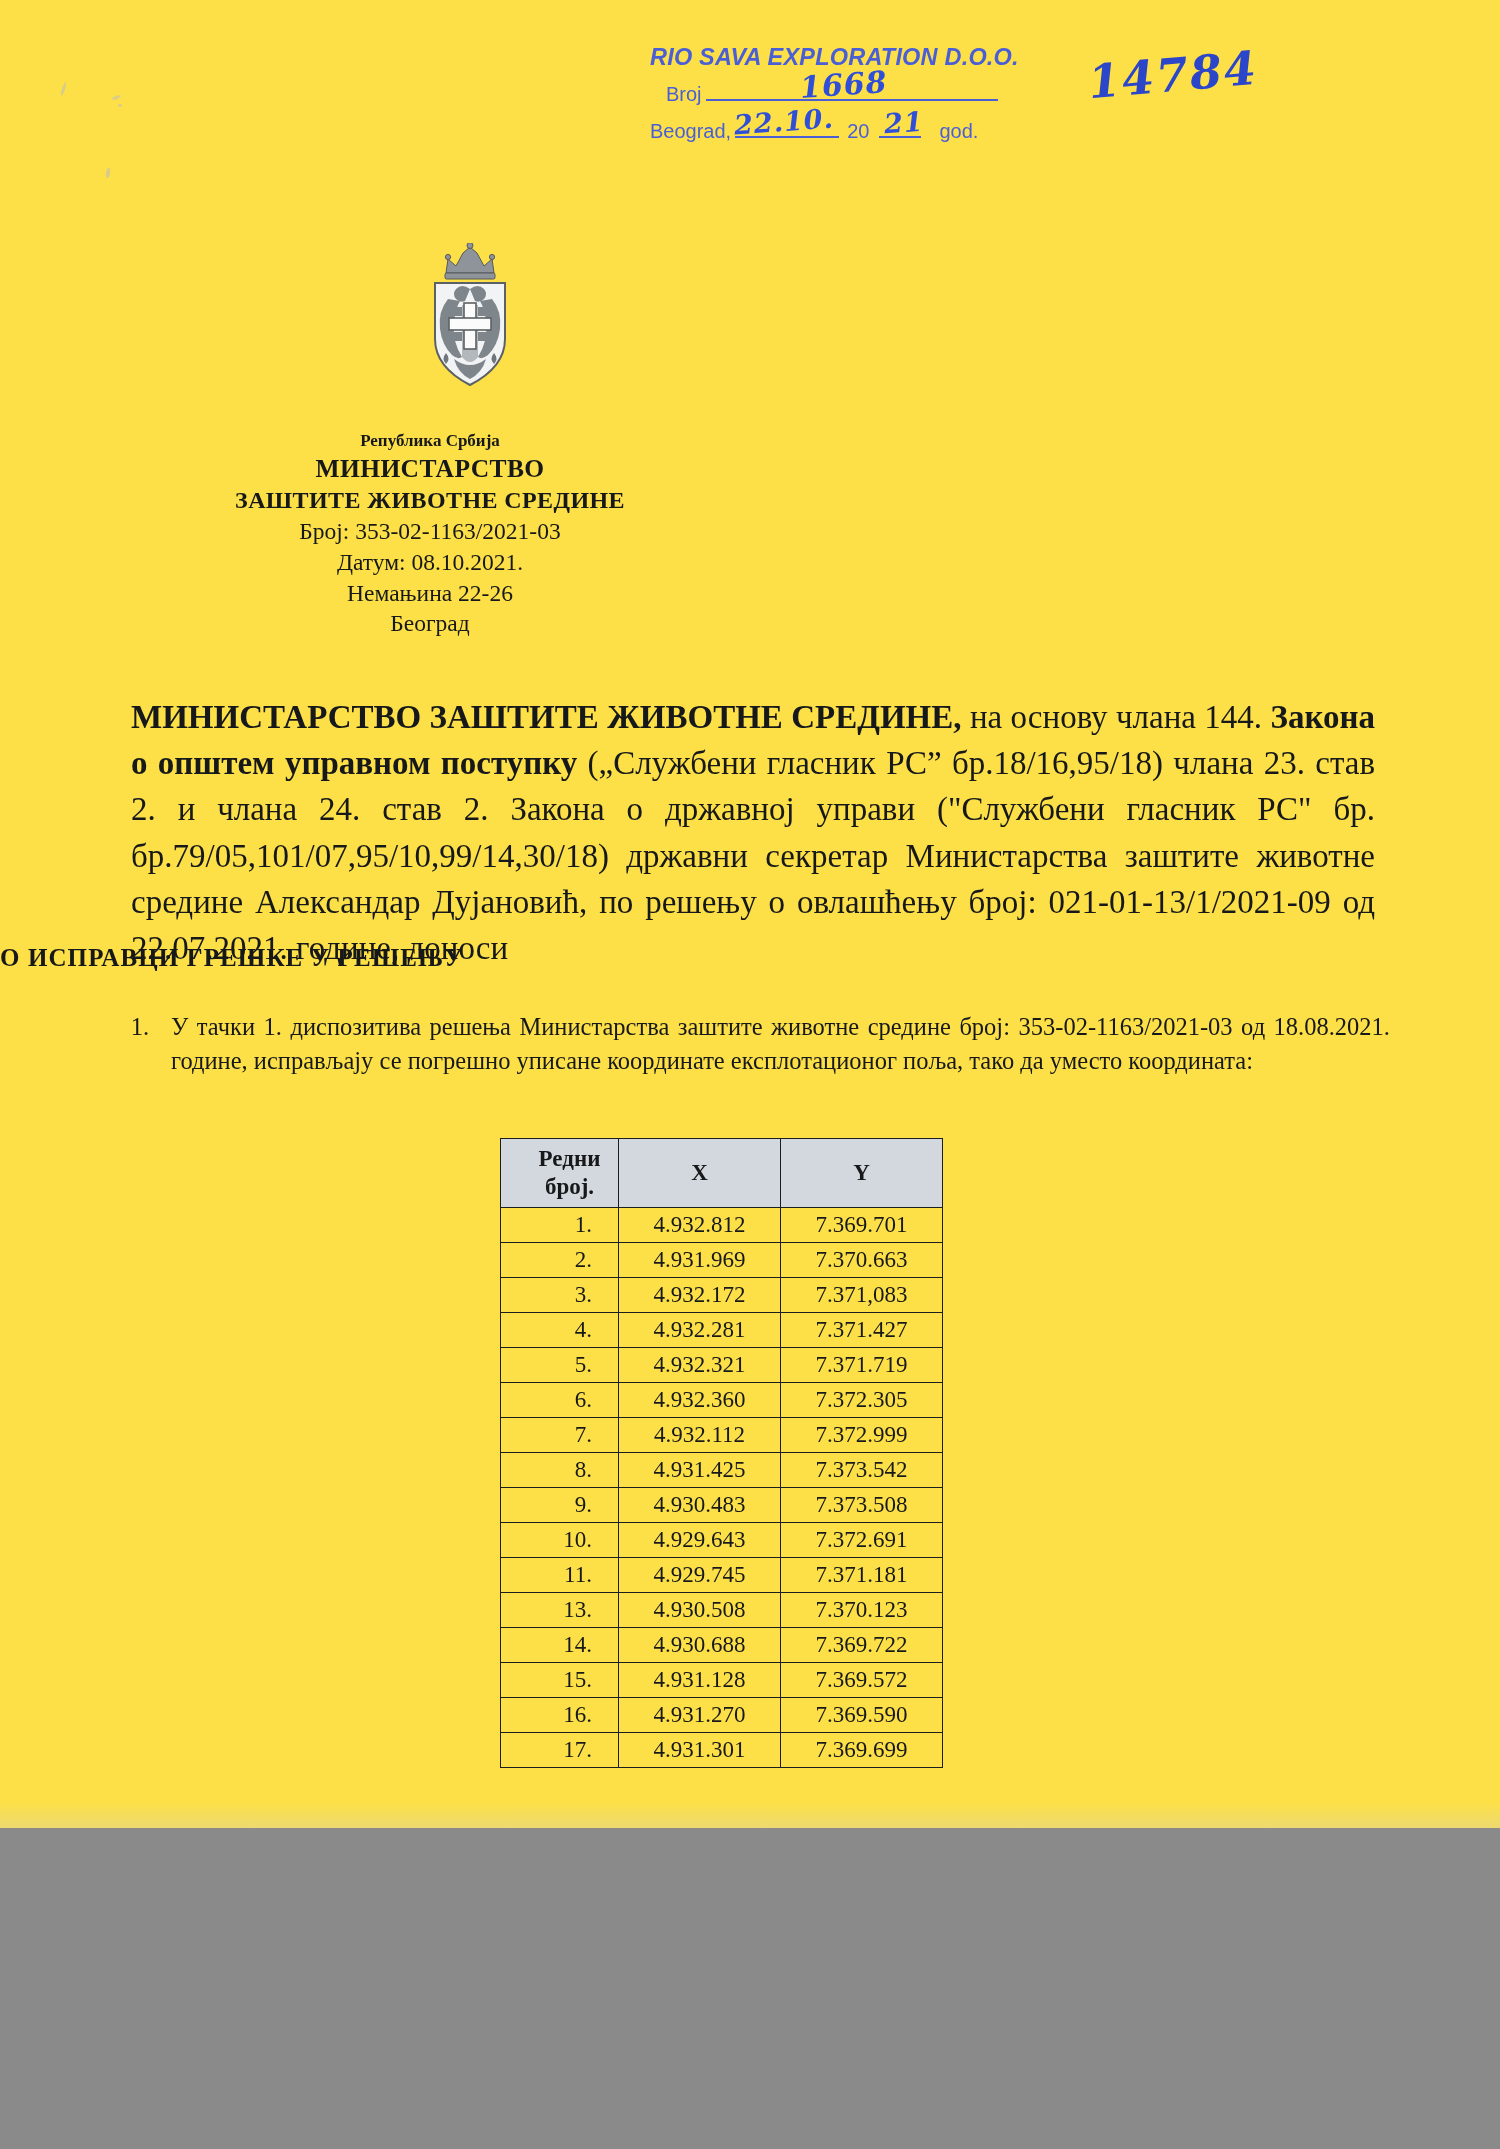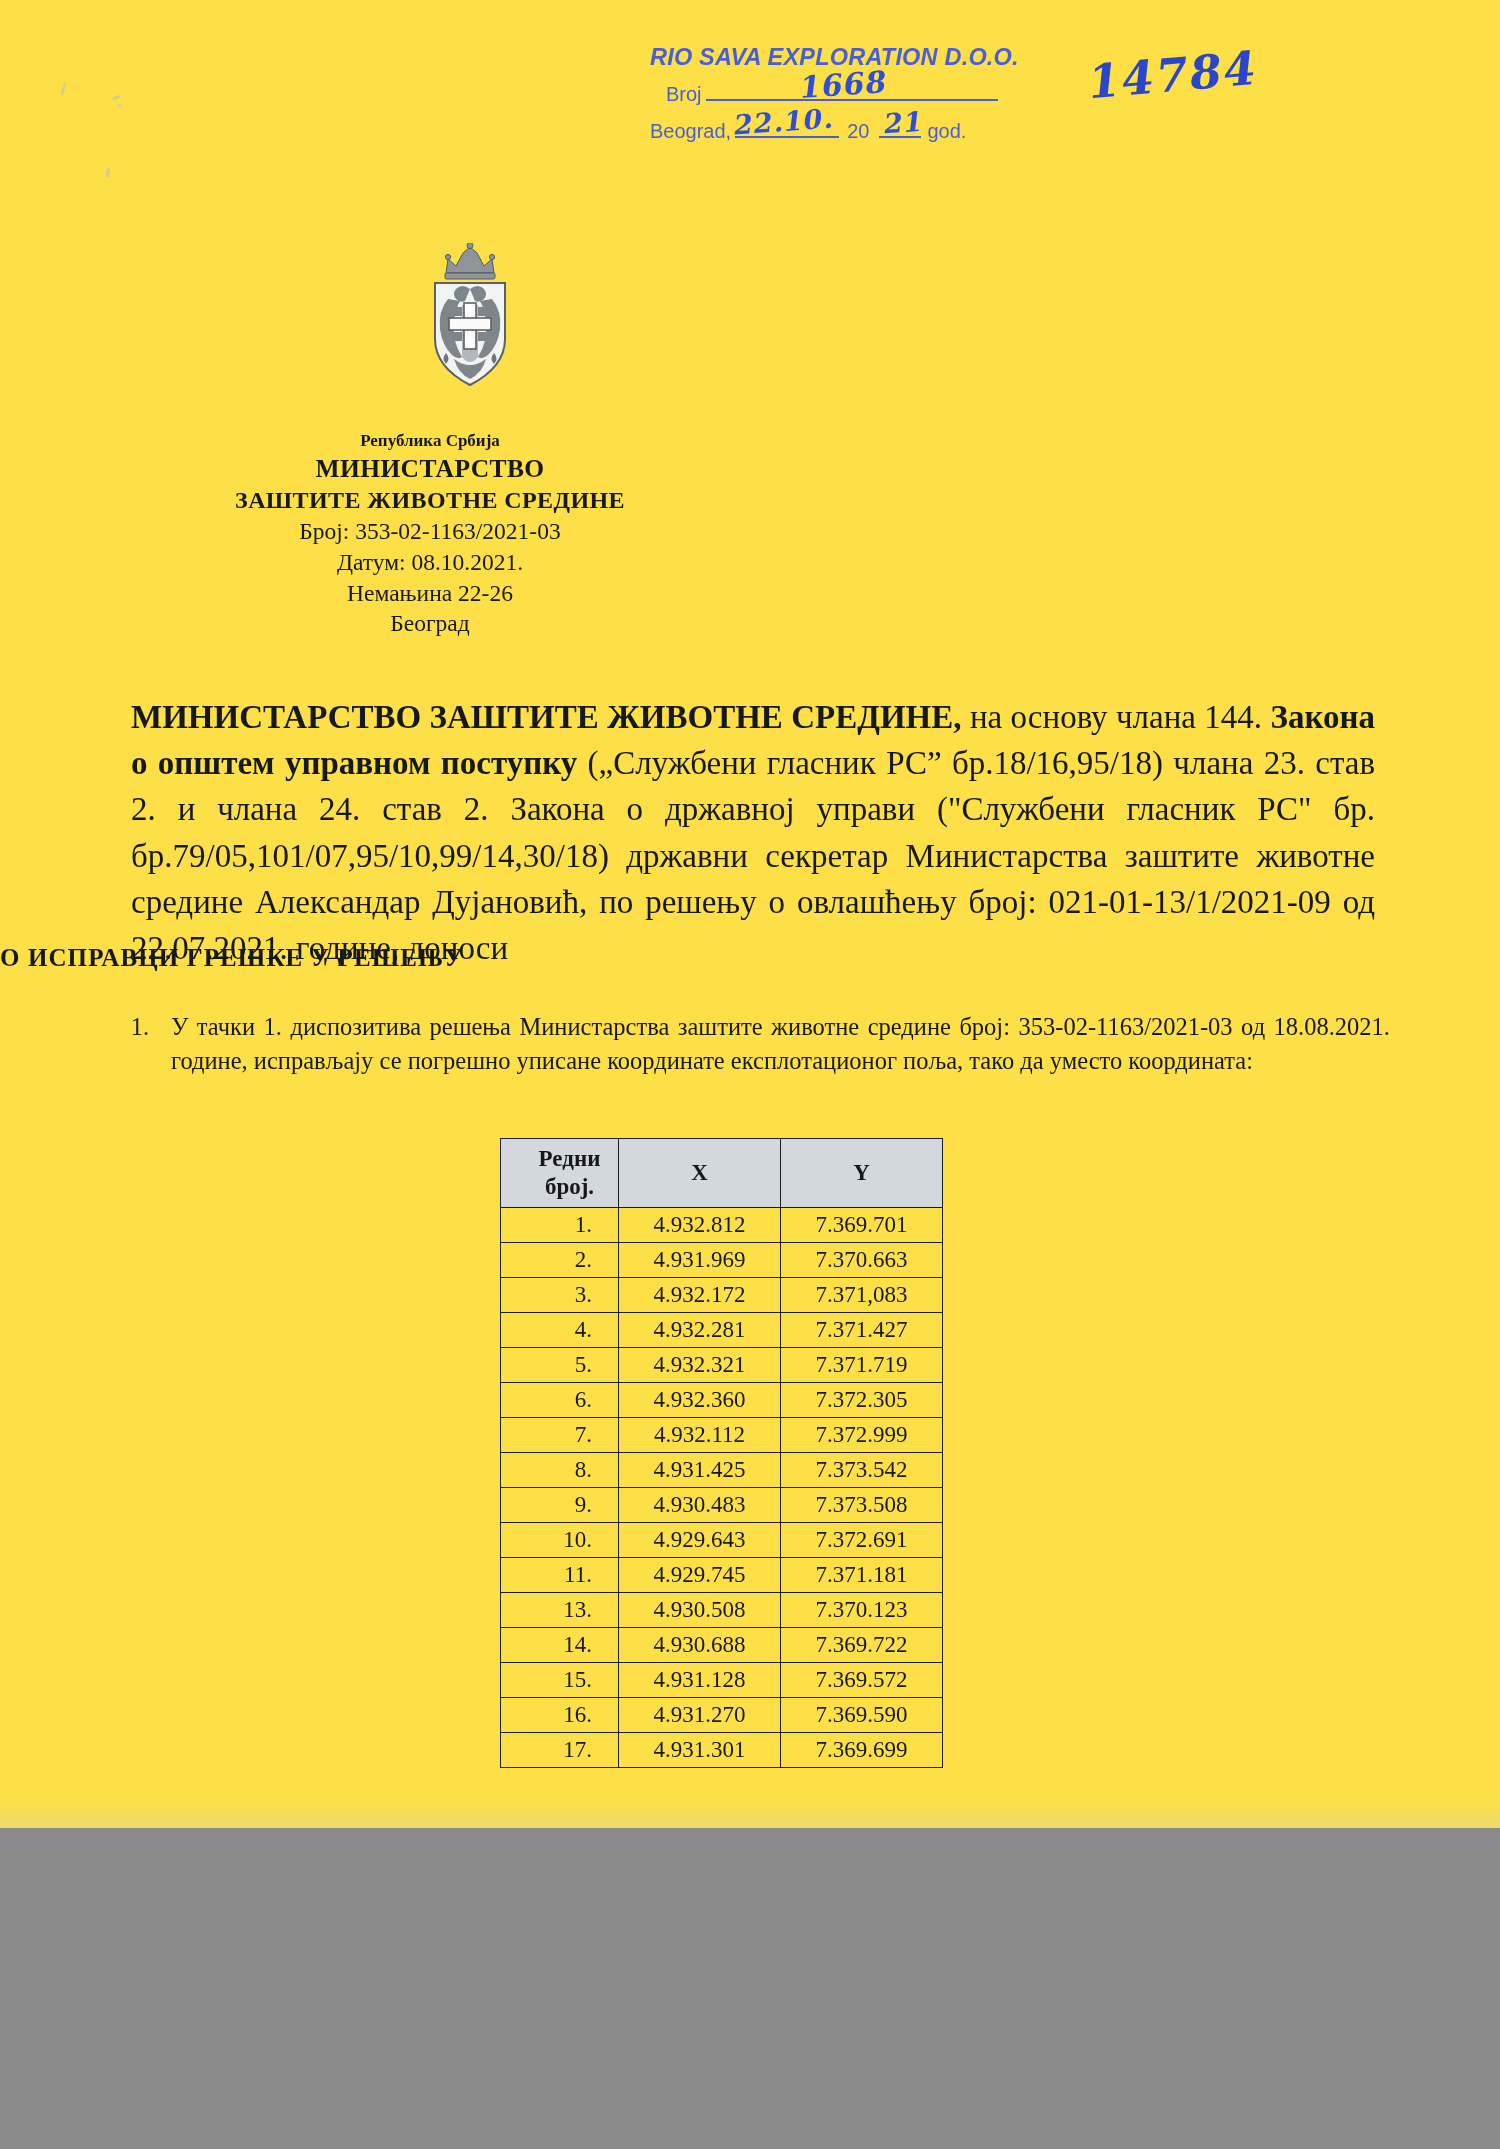--- a/index.html
+++ b/index.html
@@ -72,21 +72,21 @@
     color: #2f4fd8;
     font-style: italic;
     font-weight: bold;
     letter-spacing: 1px;
     transform: rotate(-4deg);
   }
   .hand-broj   { left: 152px;  top: -16px; font-size: 30px; }
   .hand-date   { left: 86px;   top: -14px; font-size: 27px; }
   .hand-year   { left: 236px;  top: -13px; font-size: 27px; }
   .stamp-mid   { font-size: 20px; margin: 0 6px 0 8px; }
-  .stamp-tail  { font-size: 20px; margin-left: 6px; }
+  .stamp-tail  { font-size: 20px; margin-left: 18px; }
 
   
   .archive-no {
     position: absolute;
     left: 1088px;
     top: 48px;
     font-family: "DejaVu Serif", serif;
     font-style: italic;
     font-weight: bold;
     font-size: 46px;

